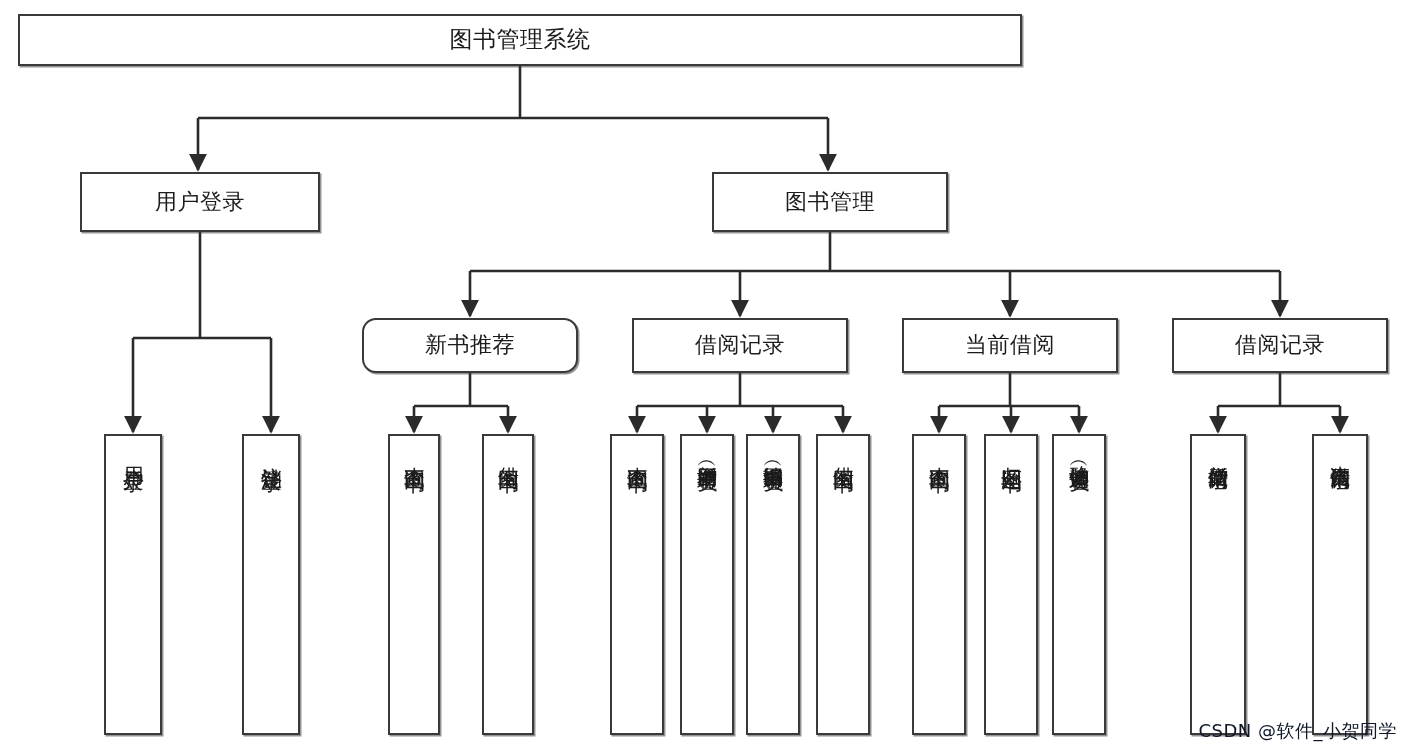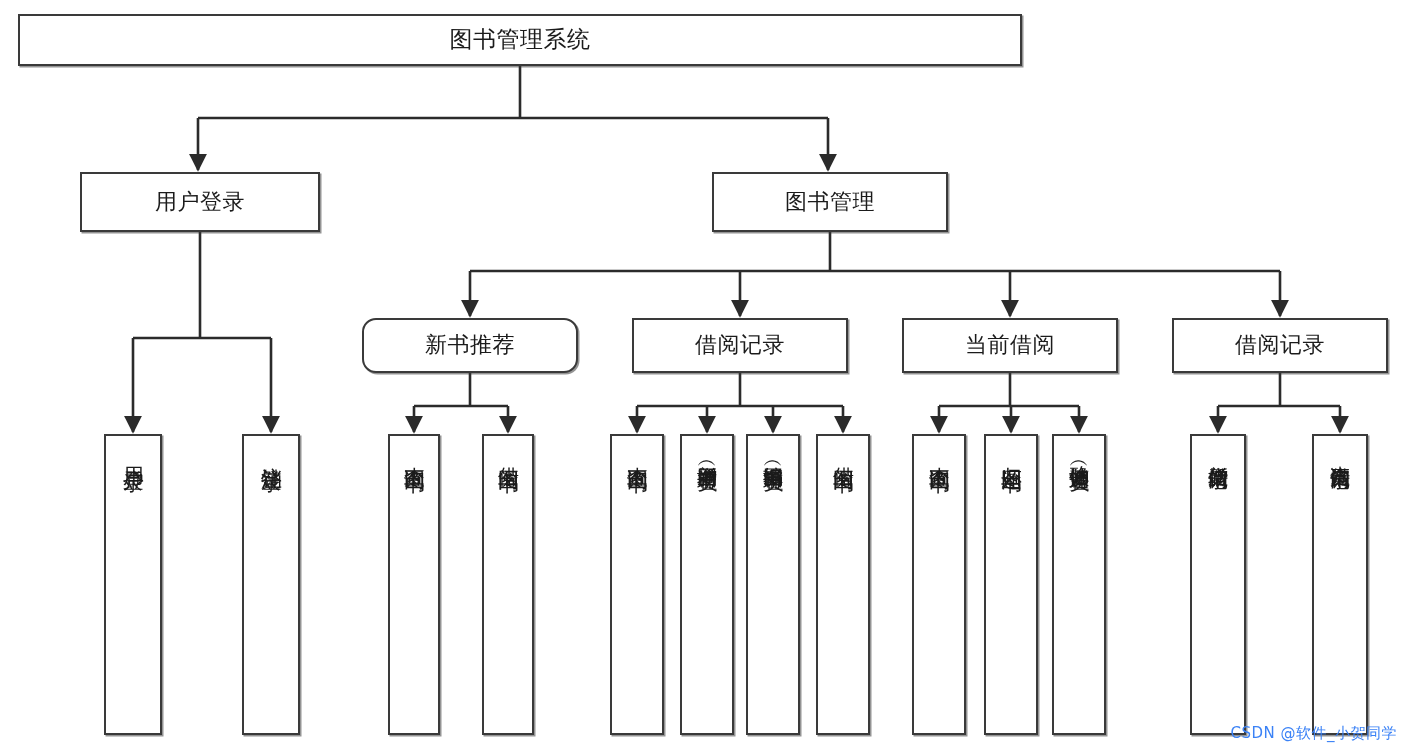--- a/index.html
+++ b/index.html
@@ -64,22 +64,22 @@
     white-space: nowrap;
   }
   .node.vertical.tall-text .node-label {
     font-size: 20px;
     letter-spacing: 1px;
   }
   #watermark {
     position: absolute;
     right: 8px;
     bottom: 4px;
-    font-size: 15px;
-    color: #3b82f6;
+    font-size: 18px;
+    color: #0f172a;
     letter-spacing: 0.5px;
     white-space: nowrap;
     user-select: none;
   }
 </style>
 </head>
 <body>
 
 <div id="diagram-root">
 

